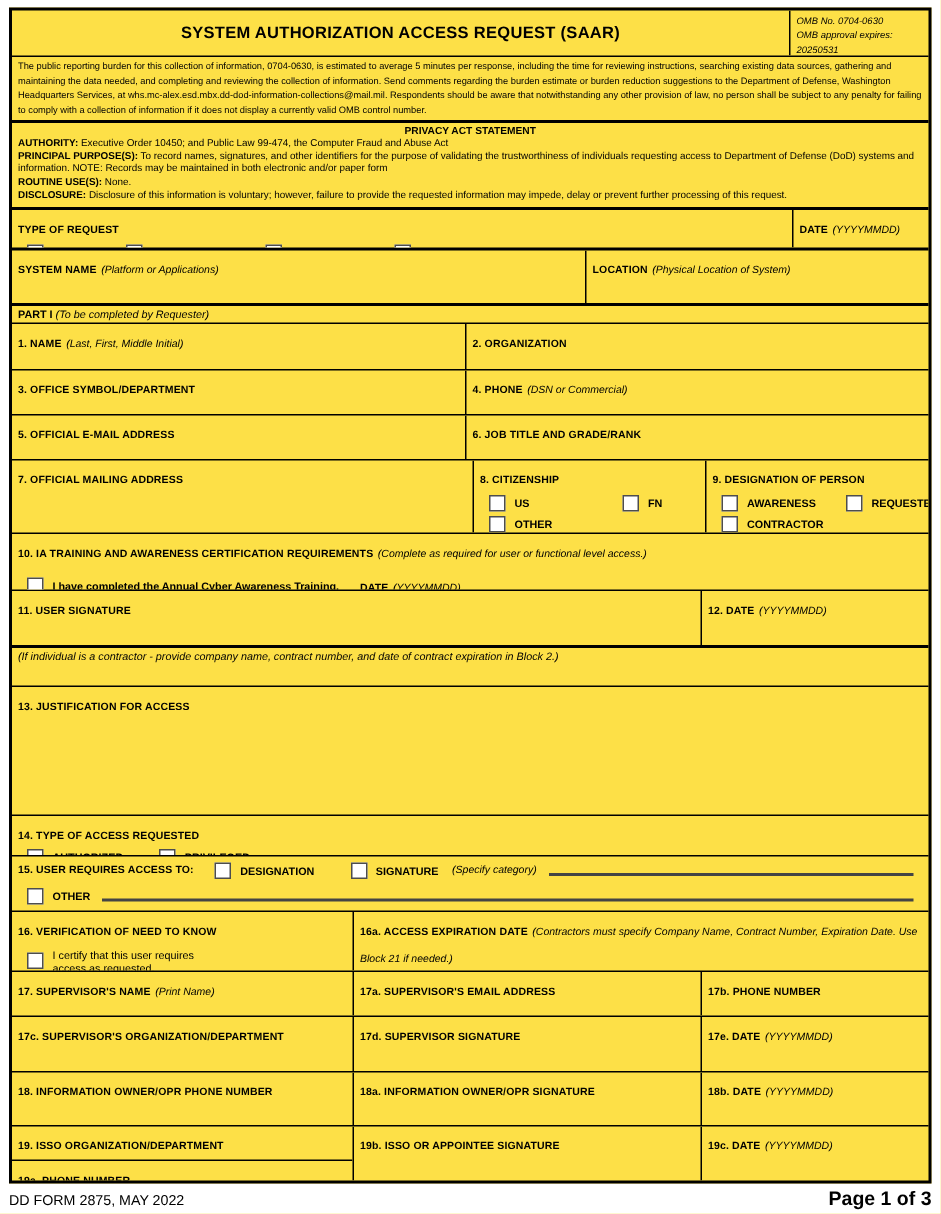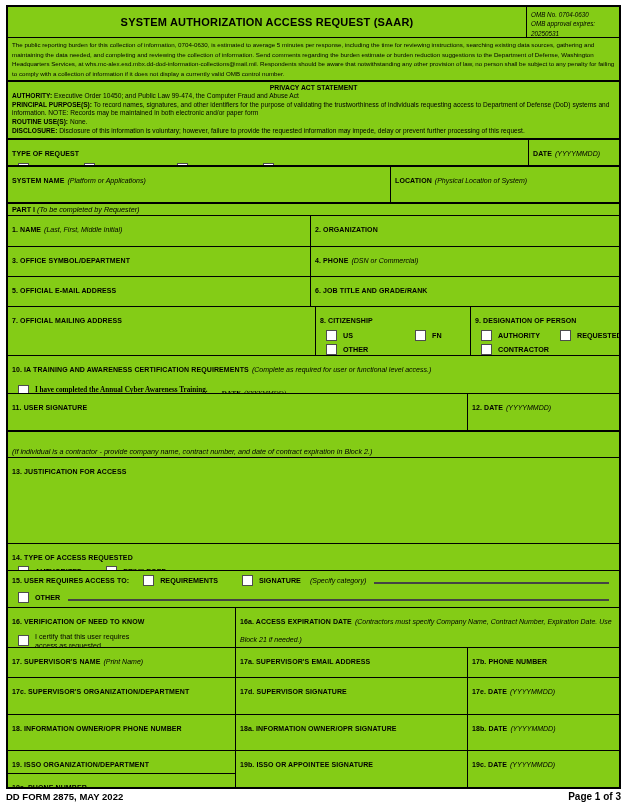--- a/index.html
+++ b/index.html
@@ -1,18 +1,18 @@
 <!DOCTYPE html>
 <html><head>
 <meta charset="utf-8">
 <style>
   * { margin:0; padding:0; box-sizing:border-box; }
   html,body { width:627px; height:809px; background:#ffffff; font-family:"Liberation Sans","DejaVu Sans",sans-serif; color:#000; }
   .page { position:relative; width:627px; height:809px; }
-  .form { position:absolute; left:6px; top:5px; width:615px; border:2px solid #000; background:#84cc16; }
+  .form { position:absolute; left:6px; top:5px; width:615px; border:2px solid #000; background:#fde047; }
   .row { display:flex; border-top:1px solid #000; overflow:hidden; }
   .row.first { border-top:none; }
   .row.thick { border-top:2px solid #000; }
   .cell { padding:2px 4px; overflow:hidden; position:relative; }
   .cell.bl { border-left:1px solid #000; }
   .lbl { font-weight:bold; font-size:7px; letter-spacing:0.1px; }
   .hint { font-style:italic; font-size:7px; margin-left:3px; }
   .title-cell { flex:1; display:flex; align-items:center; justify-content:center; }
   .title { font-weight:bold; font-size:11px; letter-spacing:0.2px; text-align:center; }
   .omb-cell { width:93px; font-style:italic; font-size:6.3px; line-height:1.5; padding-top:3px; }
@@ -33,28 +33,28 @@
   .w-8 { width:155px; }
   .w-11 { width:459px; }
   .w-16 { width:227px; }
   .w-17m { width:232px; }
   .rest { flex:1; }
   
   .h-title{height:30px} .h-burden{height:43px} .h-priv{height:58px} .h-tor{height:27px}
   .h-sys{height:37px} .h-p1{height:13px} .h31{height:31px} .h30{height:30px}
   .h49{height:49px} .h38{height:38px} .h37{height:37px} .h-p2{height:27px}
   .h86{height:86px} .h27{height:27px} .h40{height:40px} .h36{height:36px}
-  .part-head { font-size:7.2px; padding:1px 4px;align-items:flex-end; }
+  .part-head { font-size:7.2px; padding:1px 4px; }
   .part-head .note { font-style:italic; font-weight:normal; }
   .stack { display:flex; flex-direction:column; padding:0; }
   .sub { padding:2px 4px; flex:1; }
   .sub.bt { border-top:1px solid #000; flex:0 0 16px; }
   .footer { position:absolute; left:6px; top:791px; width:615px; display:flex; justify-content:space-between; align-items:baseline; }
-  .foot-id { font-weight:bold; font-size:9.5px; }
-  .foot-page { font-weight:bold; font-size:10px; }
+  .foot-id { font-weight:normal; font-size:9.5px; }
+  .foot-page { font-weight:bold; font-size:13px; }
   .gap24 { margin-right:24px; }
   .gap60 { margin-right:62px; }
   .gap20 { margin-right:20px; }
   .certify-text { font-weight:normal; font-size:7.2px; width:118px; line-height:1.3; }
   .inline-date { margin-left:14px; }
 </style>
 </head>
 <body>
 
 <div class="page">
@@ -174,40 +174,40 @@
               <span class="cb"></span>
               <span class="optl">OTHER</span>
             </span>
         </div>
       </div>
       <div class="cell bl rest">
         <span class="lbl">9. DESIGNATION OF PERSON</span>
         <div class="cbline">
           <span class="opt gap20">
               <span class="cb"></span>
-              <span class="optl">AUTHORITY</span>
+              <span class="optl">AWARENESS</span>
             </span>
           <span class="opt">
               <span class="cb"></span>
               <span class="optl">REQUESTED</span>
             </span>
         </div>
         <div class="cbline">
           <span class="opt">
               <span class="cb"></span>
               <span class="optl">CONTRACTOR</span>
             </span>
         </div>
       </div>
     </div>
 
     <div class="row h38">
       <div class="cell rest">
         <span class="lbl">10. IA TRAINING AND AWARENESS CERTIFICATION REQUIREMENTS</span><span class="hint">(Complete as required for user or functional level access.)</span>
-        <div class="cbline" style="margin-top:5px;font-family:Liberation Serif, serif;">
+        <div class="cbline" style="margin-top:5px;">
           <span class="opt">
               <span class="cb"></span>
               <span class="optl">I have completed the Annual Cyber Awareness Training.</span>
             </span>
           <span class="inline-date"><span class="lbl">DATE</span><span class="hint">(YYYYMMDD)</span></span>
         </div>
       </div>
     </div>
 
     <div class="row h37">
@@ -246,21 +246,21 @@
         </div>
       </div>
     </div>
 
     <div class="row h37">
       <div class="cell rest">
         <div class="cbline" style="margin-left:0; margin-top:1px;">
           <span class="lbl" style="margin-right:14px;">15. USER REQUIRES ACCESS TO:</span>
           <span class="opt gap24">
               <span class="cb"></span>
-              <span class="optl">REQUIREMENTS</span>
+              <span class="optl">DESIGNATION</span>
             </span>
           <span class="opt">
               <span class="cb"></span>
               <span class="optl">SIGNATURE</span>
               <span class="hint">(Specify category)</span>
             </span>
           <span class="wline"></span>
         </div>
         <div class="cbline" style="margin-top:5px;">
           <span class="opt">

